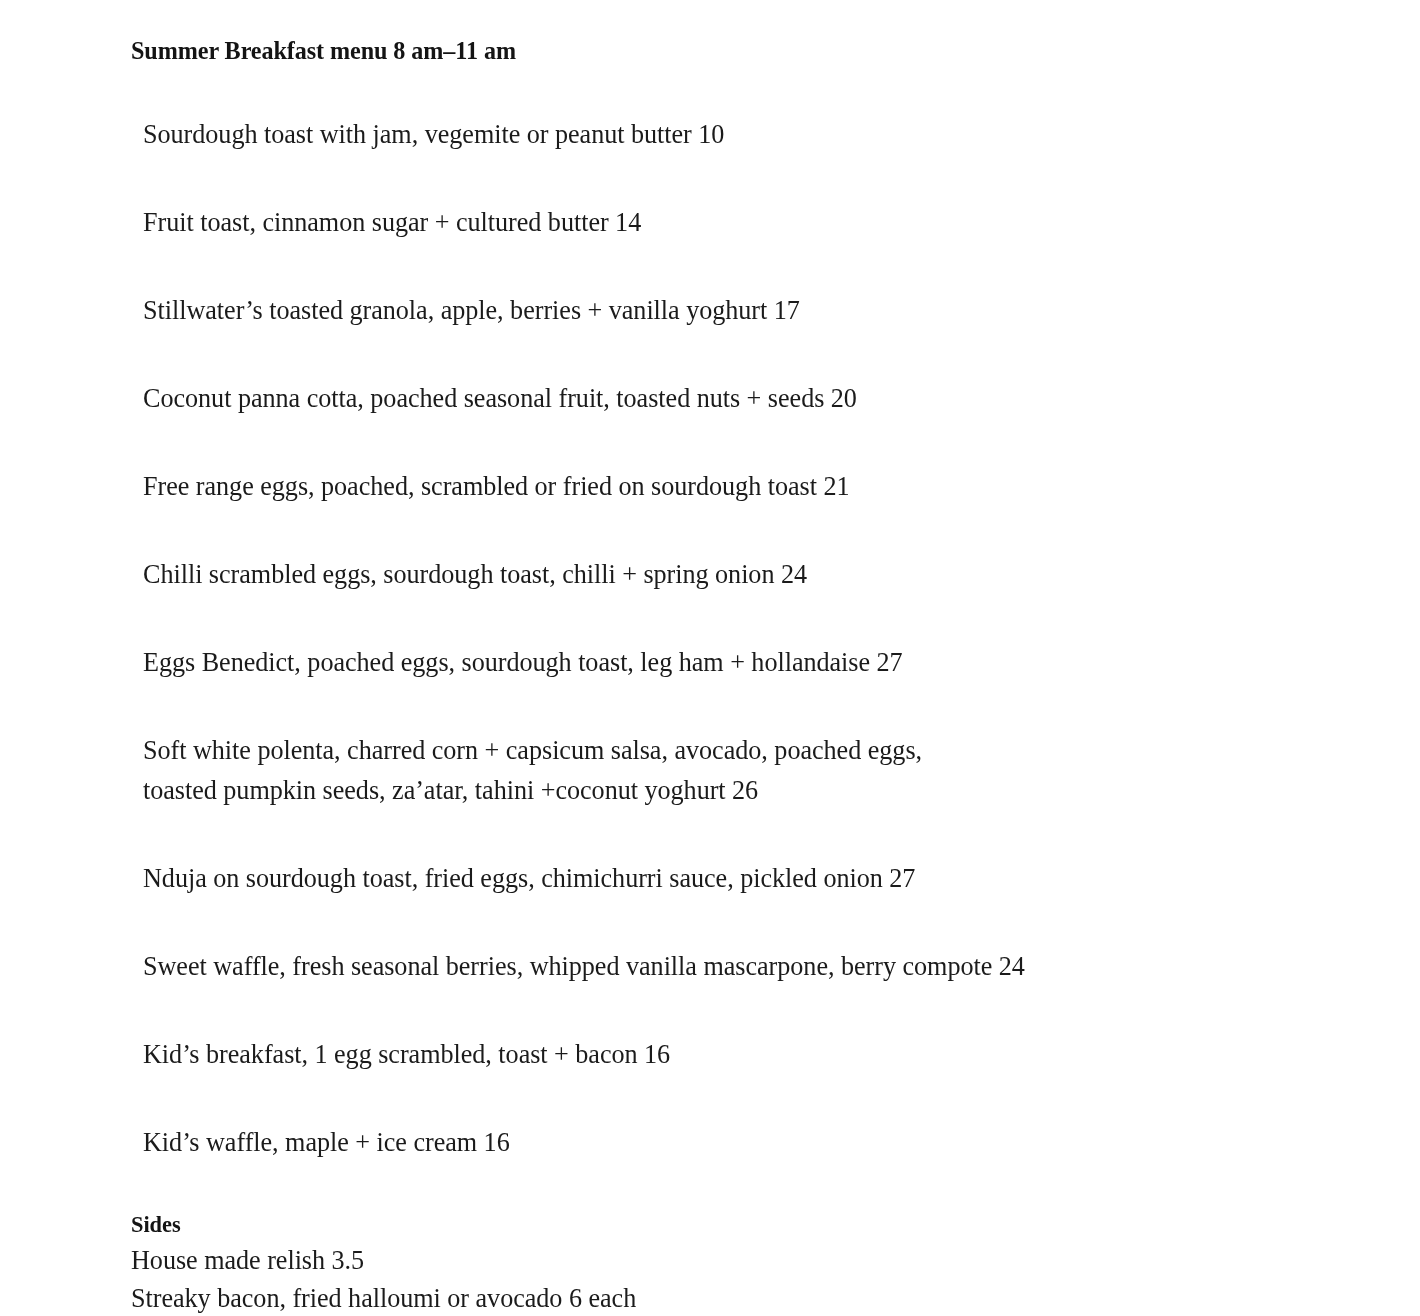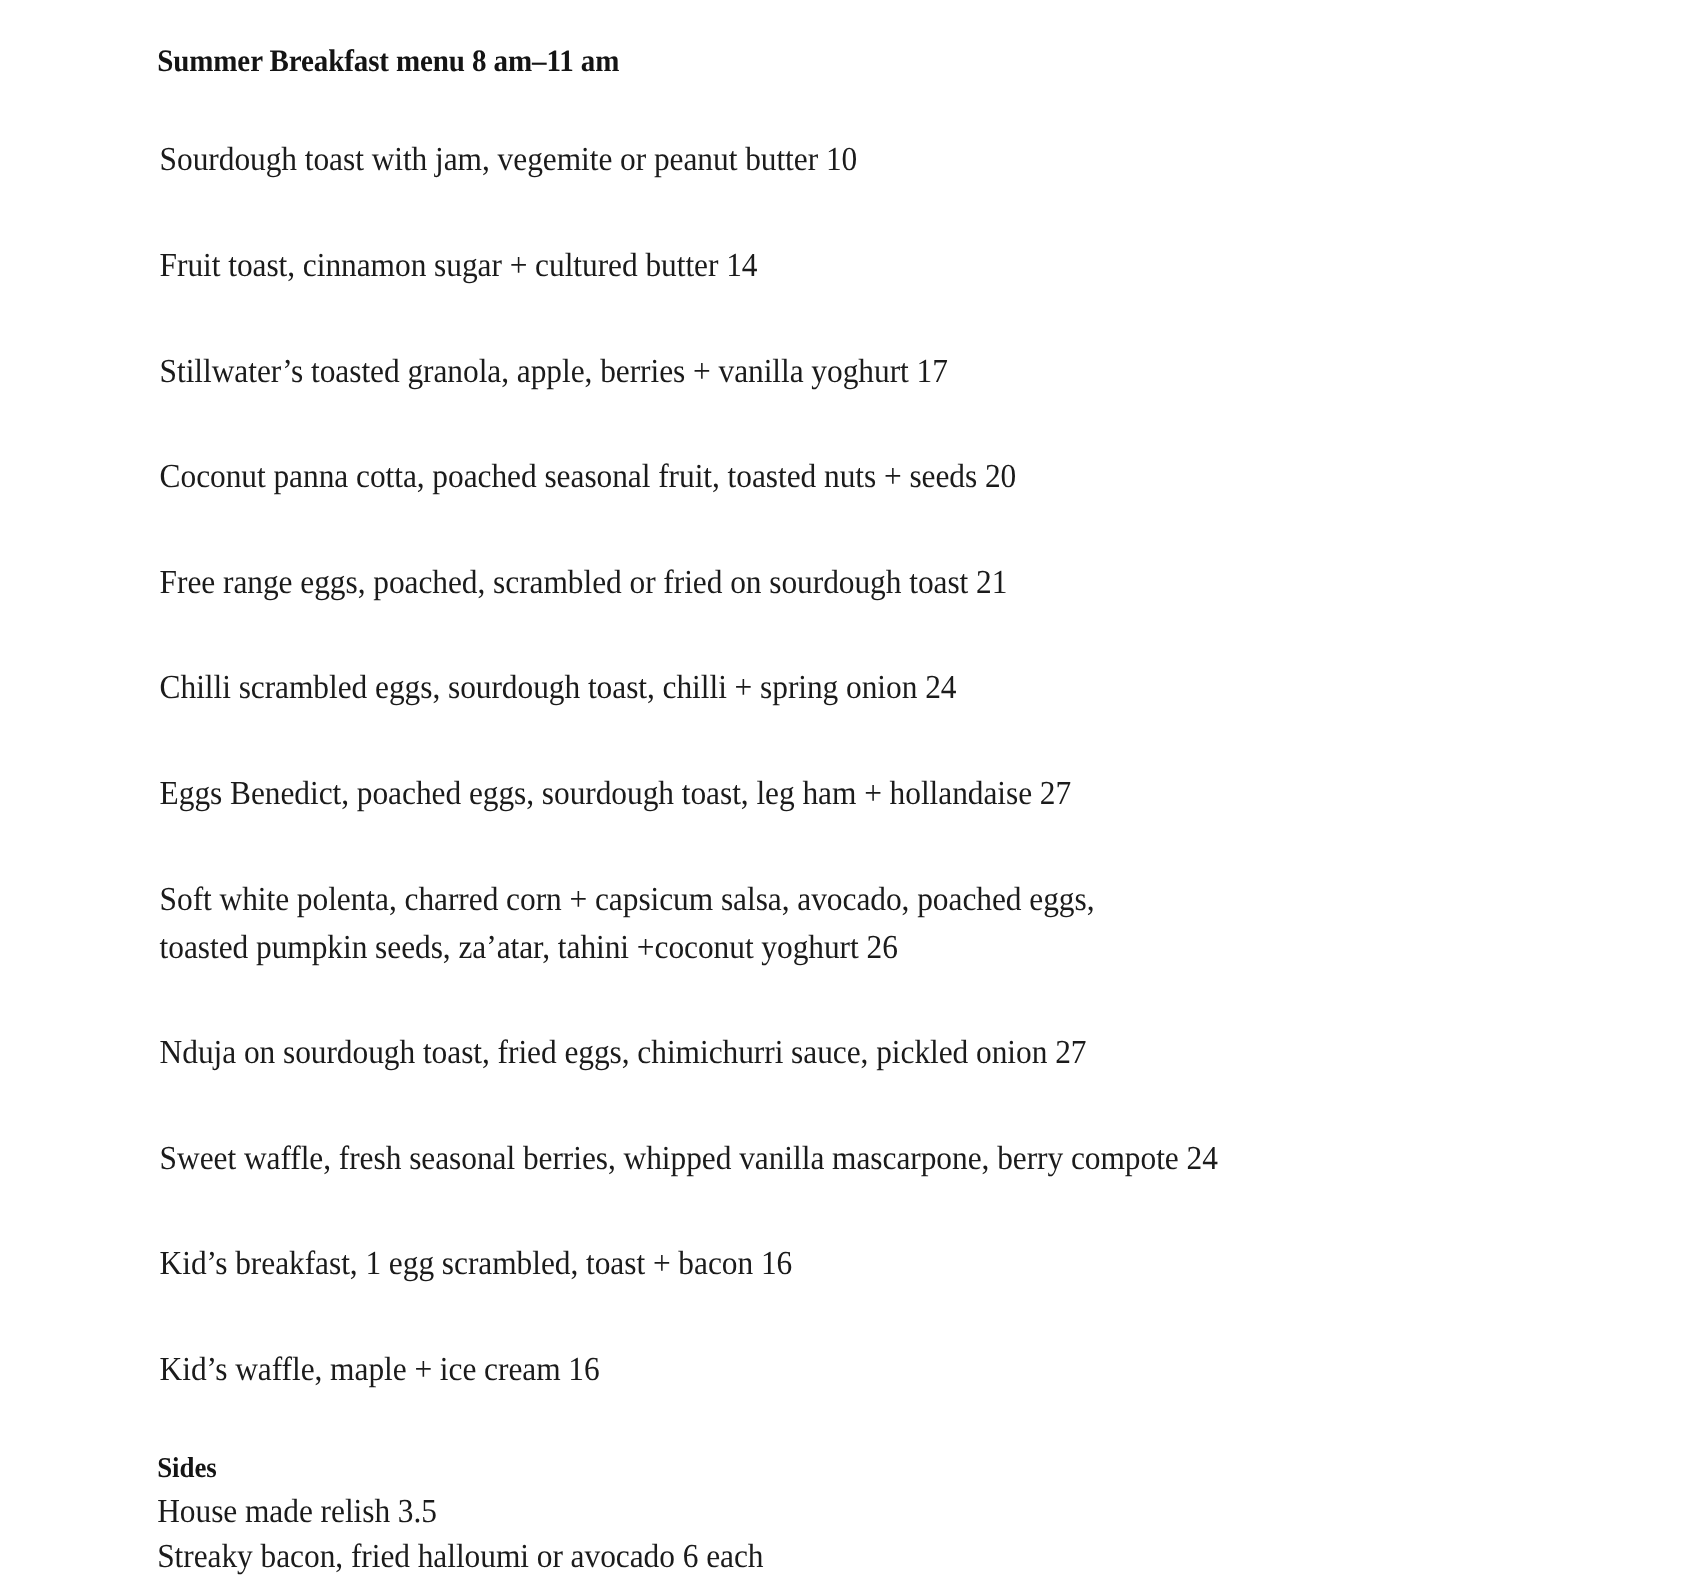--- a/index.html
+++ b/index.html
@@ -44,21 +44,21 @@
     color: #141414;
     font-family: "Liberation Serif", "DejaVu Serif", serif;
     transform: scaleX(0.93);
     transform-origin: left center;
     white-space: nowrap;
   }
 
   
   .items-list {
     list-style: none;
-    margin: 2px;
+    margin: 12px;
     padding: 0;
   }
 
   .menu-item {
     font-size: 28px;
     line-height: 1.43;
     color: #1b1b1b;
     margin: 0;
     padding: 0;
     transform: scaleX(0.935);

